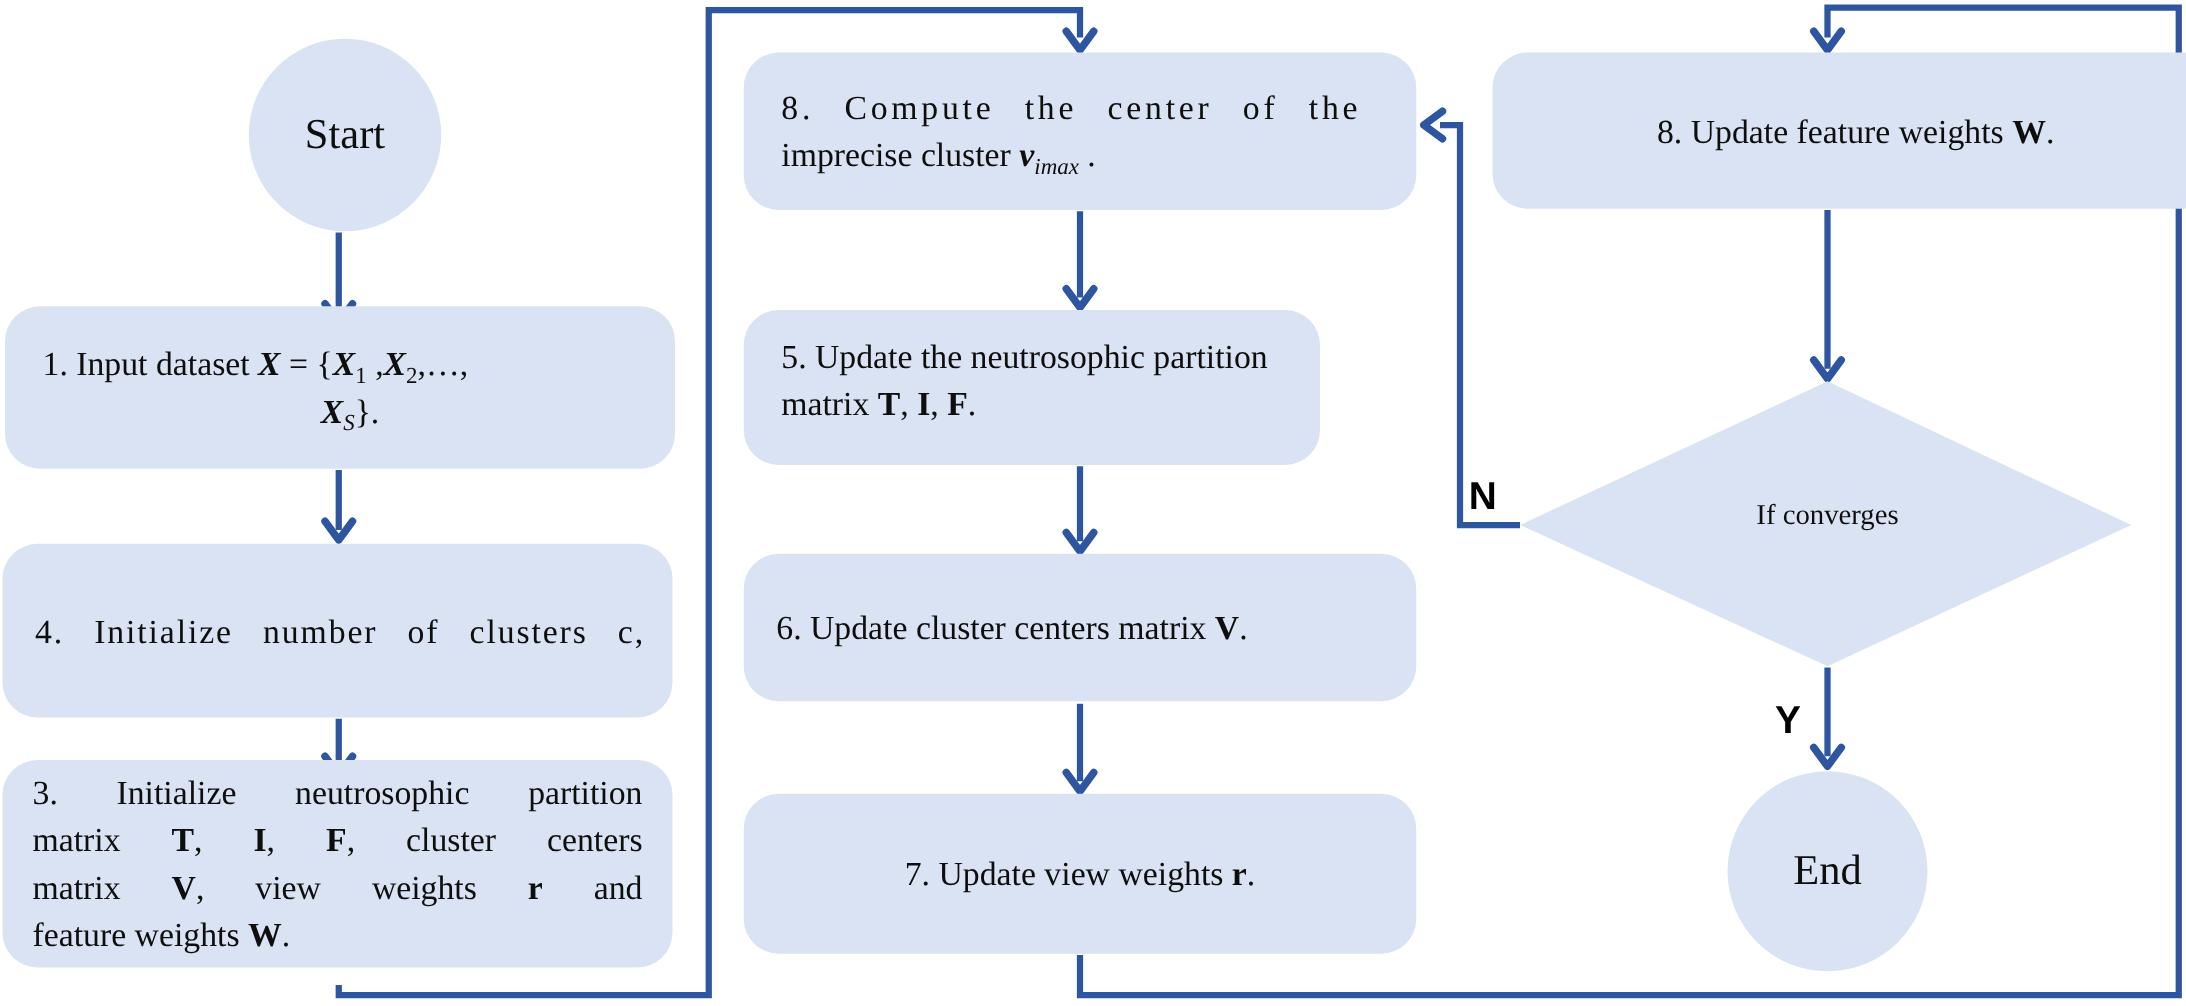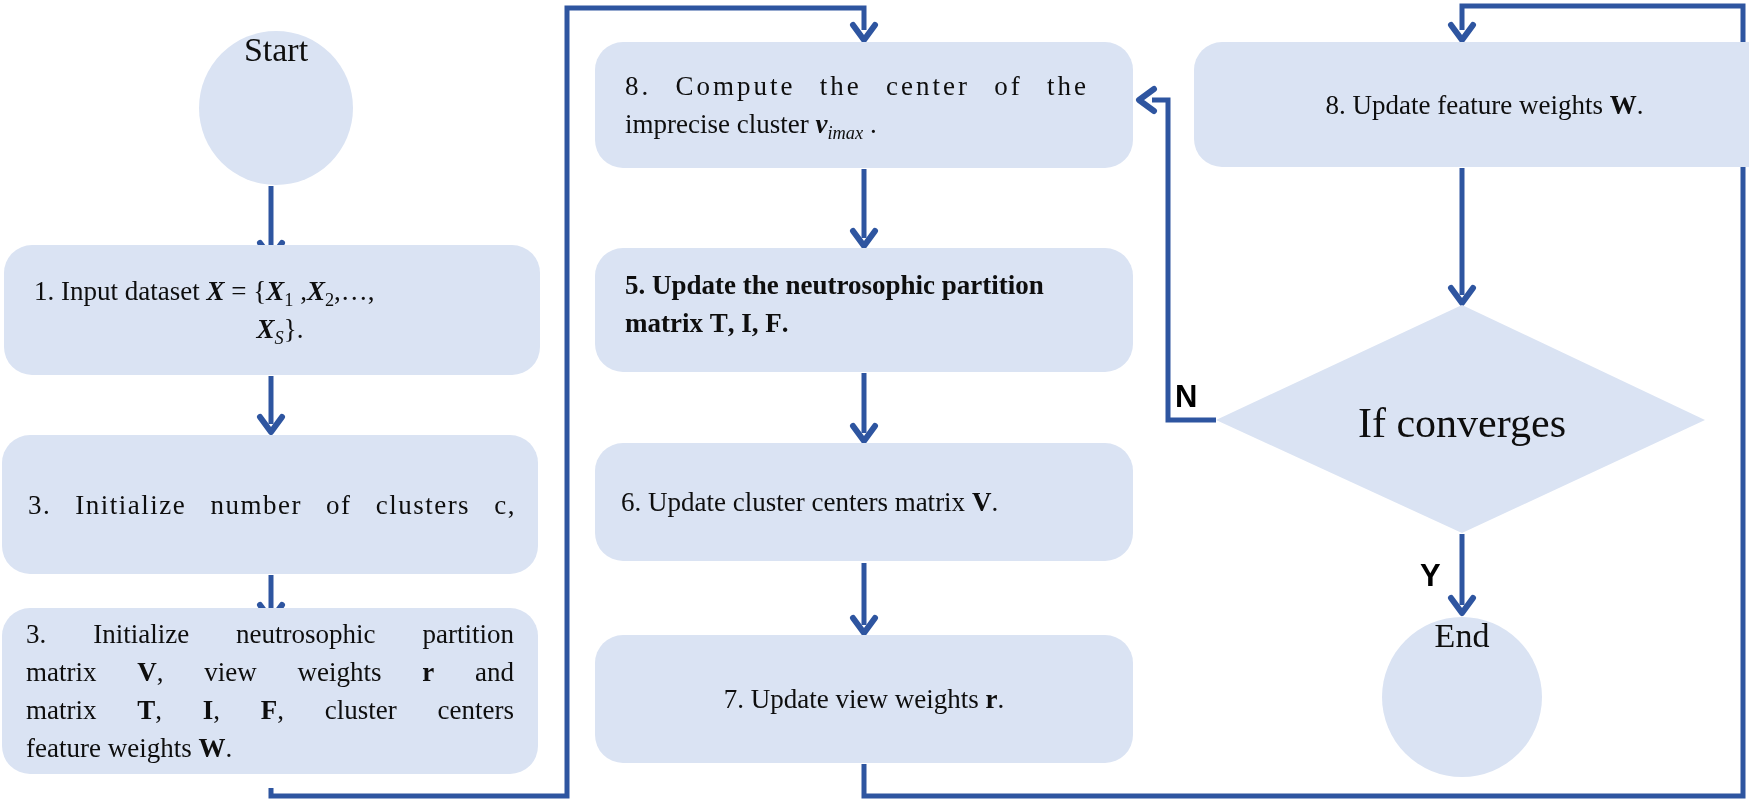--- a/index.html
+++ b/index.html
@@ -11,33 +11,33 @@
   .conn{stroke:#2e55a0;stroke-width:5;fill:none;}
   .head{stroke:#2e55a0;stroke-width:6;fill:none;stroke-linecap:round;stroke-linejoin:round;}
   .shape{fill:#dae3f3;}
   .node{
     position:absolute;background:#dae3f3;border-radius:28px;
     display:flex;flex-direction:column;justify-content:center;
     font-size:27px;line-height:38px;
   }
   .circle{
     position:absolute;background:#dae3f3;border-radius:50%;
-    display:flex;align-items:flex-start;justify-content:center;font-size:34px;
+    display:flex;align-items:center;justify-content:center;font-size:34px;
   }
   .lbl{position:absolute;font-family:"Liberation Sans","DejaVu Sans",sans-serif;
     font-weight:bold;font-size:31px;color:#000;}
   .ln{width:100%;}
   .jl{text-align:justify;text-align-last:justify;}
   .ctr{text-align:center;}
   .sp1{letter-spacing:1.5px;}
   .sp2{letter-spacing:3px;}
   sub{font-size:68%;line-height:0;}
   .decision-label{
     position:absolute;left:1215px;top:399px;width:494px;text-align:center;
-    font-size:42px;
+    font-size:23px;
   }
 </style>
 </head>
 <body>
 
 <div class="canvas">
 
   <svg class="conn-svg" viewBox="0 0 1749 805">
 
     <g>
@@ -101,36 +101,36 @@
   <div class="circle" style="left:199px;top:31px;width:154px;height:154px;">
     <span>Start</span>
   </div>
 
   <div class="node" style="left:4px;top:245px;width:536px;height:130px;padding:0 14px 0 30px;box-sizing:border-box;">
     <div class="ln">1. Input dataset <b><i>X</i></b> = {<b><i>X</i></b><sub>1</sub> ,<b><i>X</i></b><sub>2</sub>,…,</div>
     <div class="ln ctr"><b><i>X</i></b><sub><i>S</i></sub>}.</div>
   </div>
 
   <div class="node" style="left:2px;top:435px;width:536px;height:139px;padding:0 22px 0 26px;box-sizing:border-box;">
-    <div class="ln jl sp1">3. Initialize number of clusters c,</div>
+    <div class="ln jl sp1">4. Initialize number of clusters c,</div>
   </div>
 
   <div class="node" style="left:2px;top:608px;width:536px;height:166px;padding:16px 24px;box-sizing:border-box;">
     <div class="ln jl">3. Initialize neutrosophic partition</div>
+    <div class="ln jl">matrix <b>T</b>, <b>I</b>, <b>F</b>, cluster centers</div>
     <div class="ln jl">matrix <b>V</b>, view weights <b>r</b> and</div>
-    <div class="ln jl">matrix <b>T</b>, <b>I</b>, <b>F</b>, cluster centers</div>
     <div class="ln">feature weights <b>W</b>.</div>
   </div>
 
   <div class="node" style="left:595px;top:42px;width:538px;height:126px;padding:0 44px 0 30px;box-sizing:border-box;">
     <div class="ln jl sp2">8. Compute the center of the</div>
     <div class="ln">imprecise cluster <b><i>v</i></b><sub><i>imax</i></sub> .</div>
   </div>
 
-  <div class="node" style="left:595px;top:248px;width:538px;height:124px;padding:0 20px 12px 30px;box-sizing:border-box;font-weight:bold;">
+  <div class="node" style="left:595px;top:248px;width:461px;height:124px;padding:0 20px 12px 30px;box-sizing:border-box;">
     <div class="ln">5. Update the neutrosophic partition</div>
     <div class="ln">matrix <b>T</b>, <b>I</b>, <b>F</b>.</div>
   </div>
 
   <div class="node" style="left:595px;top:443px;width:538px;height:118px;padding:0 20px 0 26px;box-sizing:border-box;">
     <div class="ln">6. Update cluster centers matrix <b>V</b>.</div>
   </div>
 
   <div class="node" style="left:595px;top:635px;width:538px;height:128px;padding:16px 16px;box-sizing:border-box;">
     <div class="ln ctr">7. Update view weights <b>r</b>.</div>

